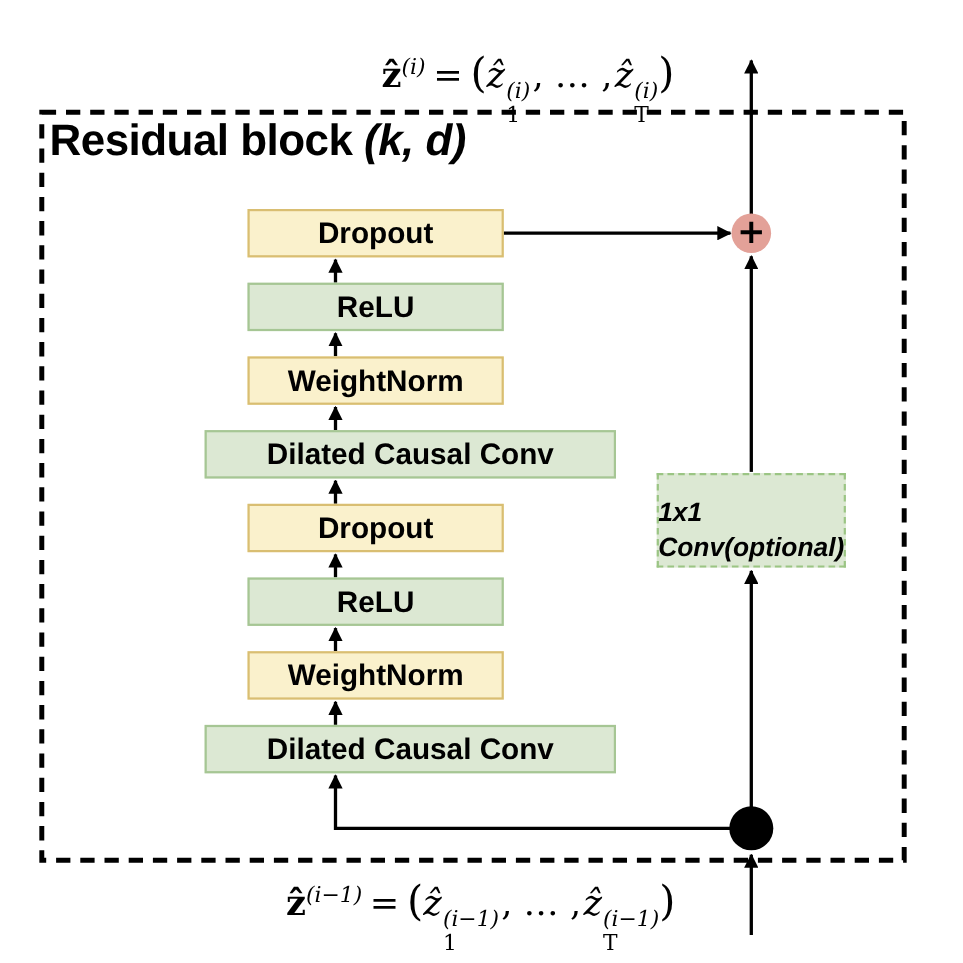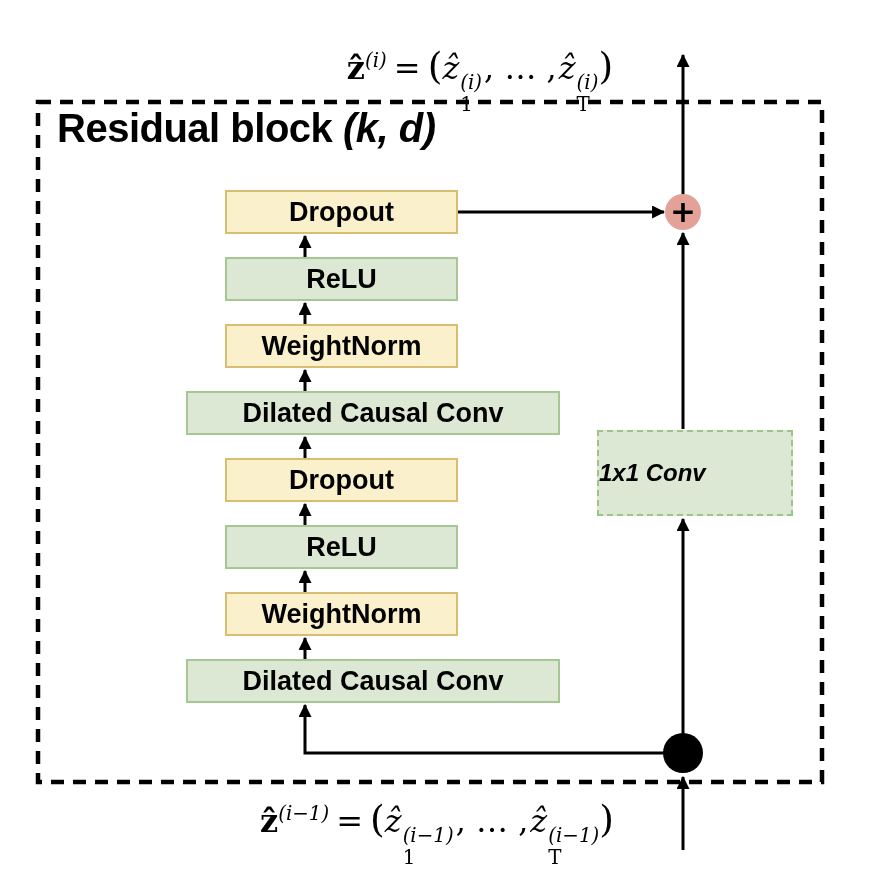--- a/index.html
+++ b/index.html
@@ -8,40 +8,40 @@
     width: 875px; height: 875px;
     background: #ffffff;
     overflow: hidden;
     font-family: "Liberation Sans", sans-serif;
   }
   #connector-layer { position:absolute; left:0; top:0; width:875px; height:875px; }
 
   .title {
     position: absolute; left: 45px; top: 106px;
     font-size: 40px; font-weight: 700; color: #000;
-    letter-spacing: -0.5px; white-space: nowrap; margin-left: 12px;
+    letter-spacing: -0.5px; white-space: nowrap;
   }
   .title .params { font-style: italic; }
 
   .block {
     position: absolute; box-sizing: border-box; height: 44px;
     display: flex; align-items: center; justify-content: center;
     font-size: 27px; font-weight: 700; color: #000; white-space: nowrap; margin-left: 36px;
   }
   .narrow { left: 189px; width: 233px; }
   .wide   { left: 150px; width: 374px; }
   .yellow { background: var(--yellow-fill, #FAF1CC); border: 2.5px solid var(--yellow-border, #D9BE72); }
   .green  { background: var(--green-fill, #DCE8D3);  border: 2.5px solid var(--green-border, #A6C694); }
 
   .conv1x1 {
     position: absolute; box-sizing: border-box;
-    left: 597px; top: 430px; width: 196px; height: 86px;
+    left: 597px; top: 430px; width: 172px; height: 86px;
     background: var(--green-fill, #DEEAD7);
     border: 2.5px dashed var(--green-dash-border, #9BC584);
-    display: flex; flex-direction: column; align-items: flex-start; justify-content: center;
+    display: flex; flex-direction: row; align-items: flex-end; justify-content: center;
     font-size: 24px; font-weight: 700; font-style: italic; color: #000;
     line-height: 1.32;
   }
 
   .sum-node {
     position: absolute; left: 665px; top: 194px; width: 36px; height: 36px;
     border-radius: 50%; background: var(--plus-fill, #E3A198);
     display: flex; align-items: center; justify-content: center;
   }
   .sum-node .plus {
@@ -119,20 +119,21 @@
   <div class="block green narrow" style="top:257px;">ReLU</div>
   <div class="block yellow narrow" style="top:324px;">WeightNorm</div>
   <div class="block green wide" style="top:391px;">Dilated Causal Conv</div>
   <div class="block yellow narrow" style="top:458px;">Dropout</div>
   <div class="block green narrow" style="top:525px;">ReLU</div>
   <div class="block yellow narrow" style="top:592px;">WeightNorm</div>
   <div class="block green wide" style="top:659px;">Dilated Causal Conv</div>
 
   <div class="conv1x1">
     <span>1x1 Conv</span>
+    <span>(optional)</span>
   </div>
 
   <div class="sum-node">
     <span class="plus">+</span>
   </div>
 
   <div class="mlabel" style="left:37px; top:797px; width:800px;"><span class="mz mbold">ẑ</span><span class="msup">(i−1)</span><span class="meq">=</span><span class="mparen">(</span><span class="mz">ẑ</span><span class="mstack">
         <span class="ssup">(i−1)</span>
         <span class="ssub">1</span>
       </span><span class="mdots">, … ,</span><span class="mz">ẑ</span><span class="mstack">

